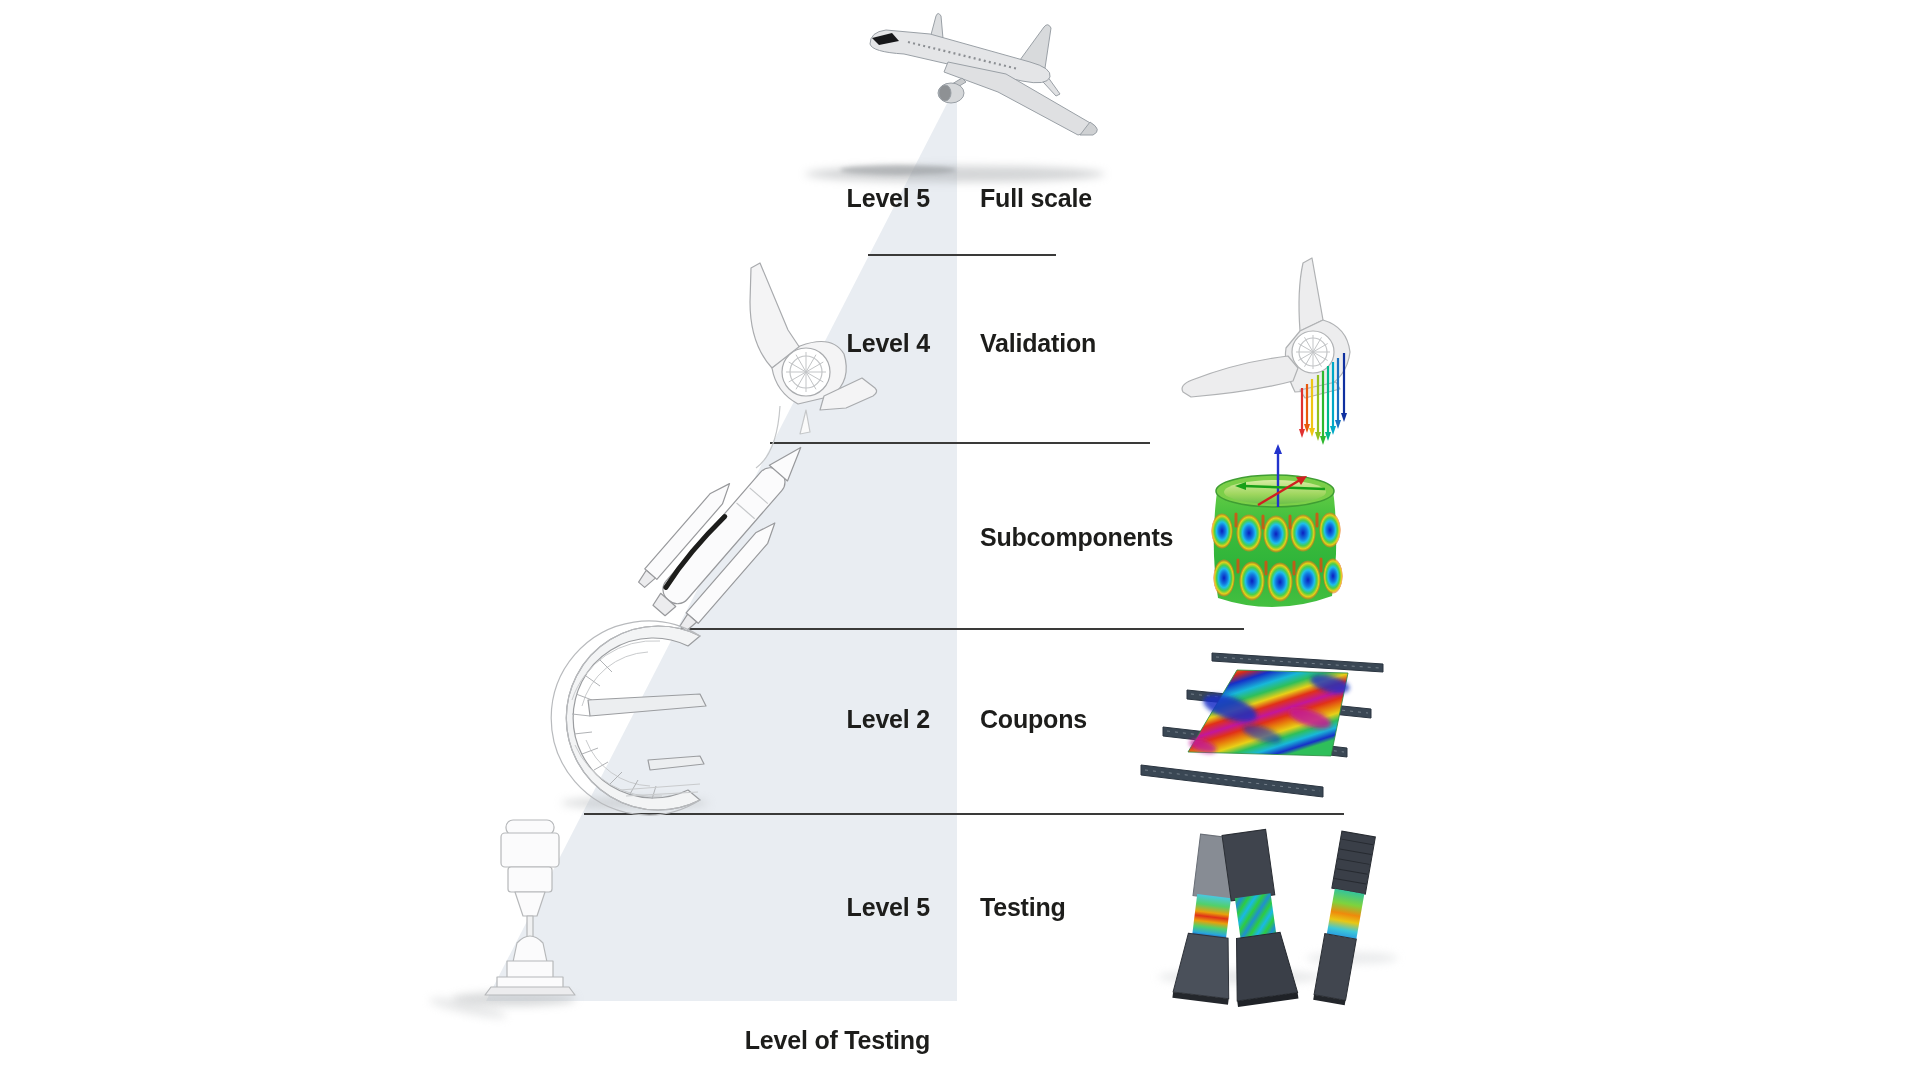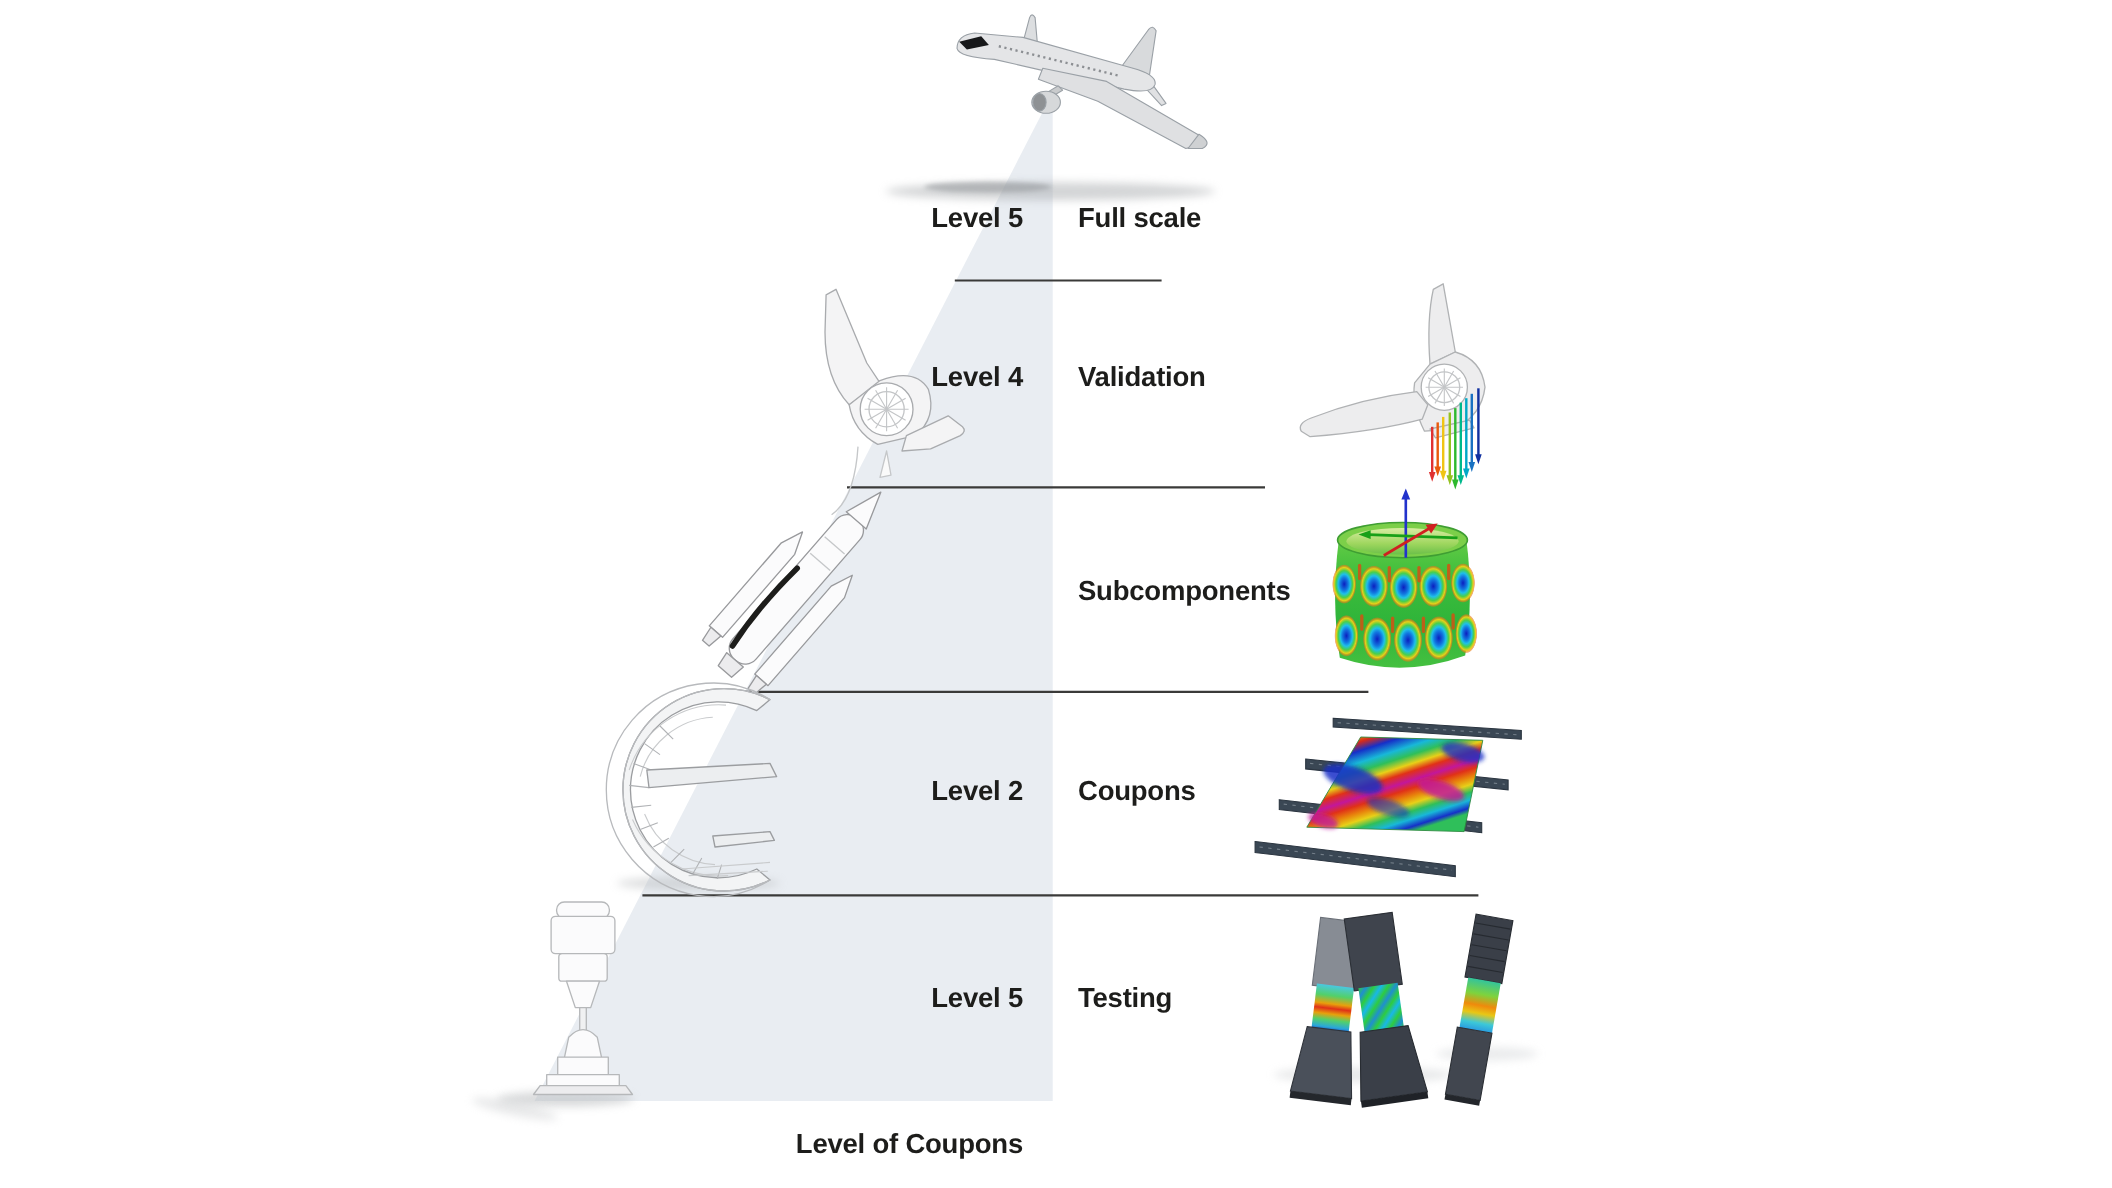--- a/index.html
+++ b/index.html
@@ -364,16 +364,16 @@
   </div>
   <div class="row" style="top:701px">
     <span class="lvl">Level 2</span>
     <span class="desc">Coupons</span>
   </div>
   <div class="row" style="top:889px">
     <span class="lvl">Level 5</span>
     <span class="desc">Testing</span>
   </div>
   <div class="row" style="top:1022px">
-    <span class="lvl">Level of Coupons</span>
+    <span class="lvl">Level of Testing</span>
   </div>
 
 </div>
 
 </body></html>

